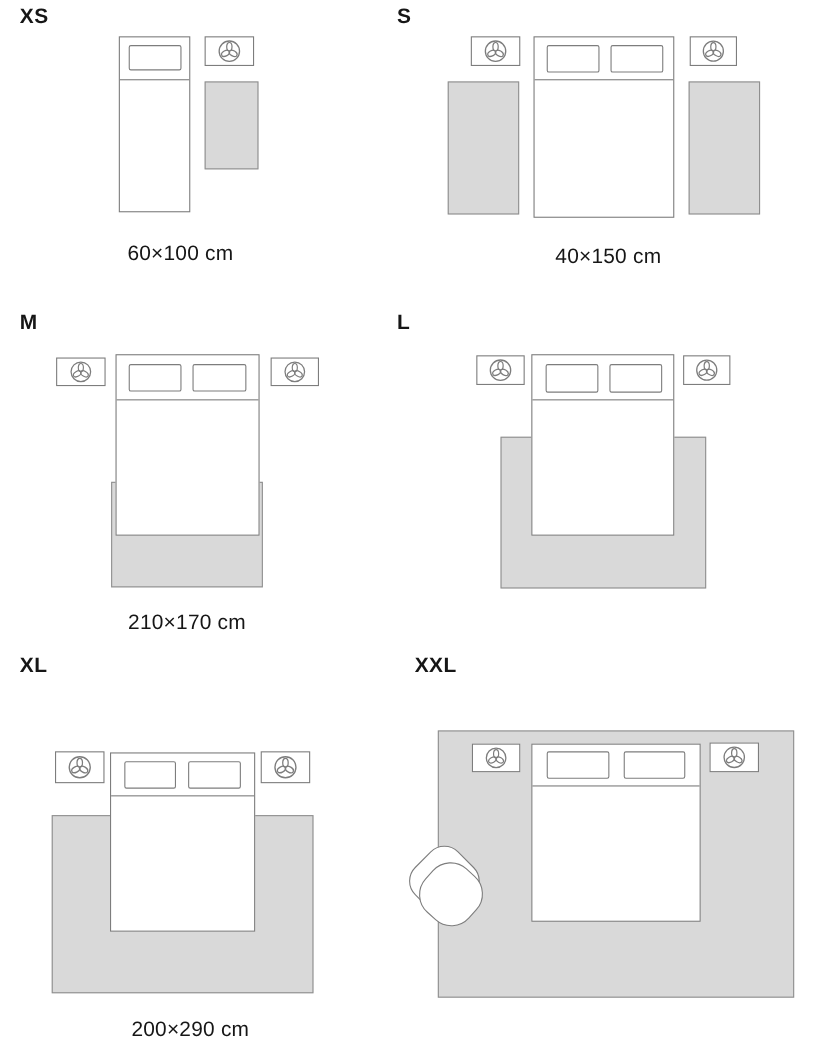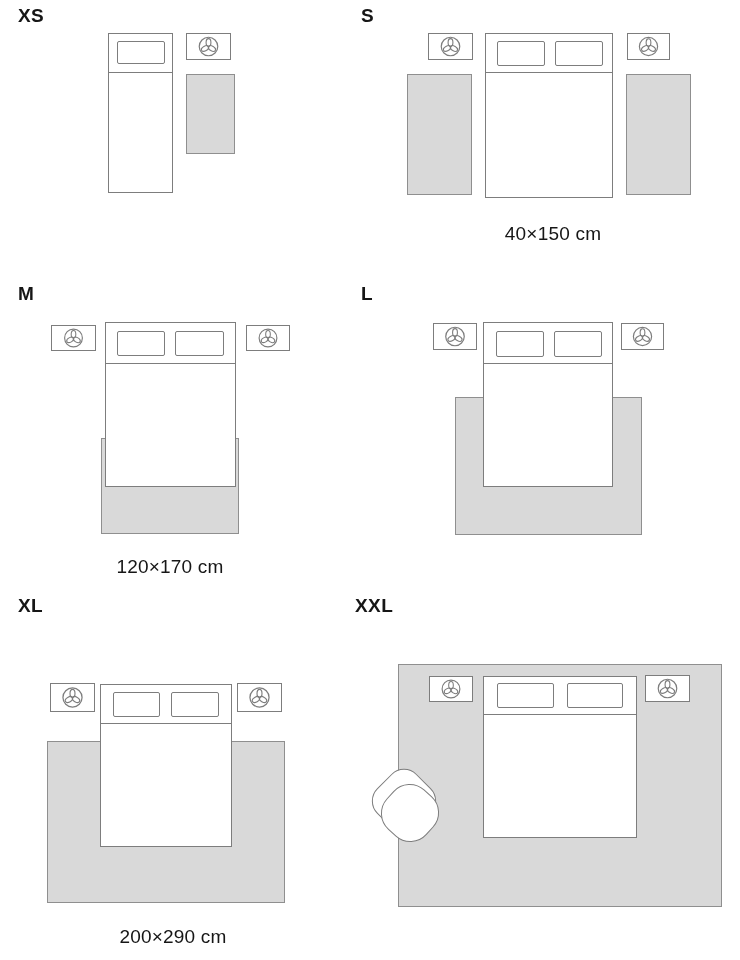--- a/index.html
+++ b/index.html
@@ -71,20 +71,21 @@
     </div>
     <div class="nightstand" style="left:186px;top:33px;width:45px;height:27px">
       <svg class="plant" viewBox="0 0 45 27">
         <circle cx="22.5" cy="13.5" r="10" fill="none" stroke="currentColor" stroke-width="1.3"></circle>
         <ellipse cx="22.5" cy="9.2" rx="2.6" ry="4.2" fill="none" stroke="currentColor" stroke-width="1.2"></ellipse>
         <ellipse cx="22.5" cy="9.2" rx="2.6" ry="4.2" fill="none" stroke="currentColor" stroke-width="1.2" transform="rotate(120 22.5 13.5)"></ellipse>
         <ellipse cx="22.5" cy="9.2" rx="2.6" ry="4.2" fill="none" stroke="currentColor" stroke-width="1.2" transform="rotate(240 22.5 13.5)"></ellipse>
       </svg>
     </div>
     <div class="rug" style="left:186px;top:74px;width:49px;height:80px"></div>
+    <div class="dim-label" style="left:84px;top:219px">60×100 cm</div>
   </section>
 
   <section class="panel">
     <h3 class="size-label" style="left:361px;top:5px">S</h3>
     <div class="nightstand" style="left:428px;top:33px;width:45px;height:27px">
       <svg class="plant" viewBox="0 0 45 27">
         <circle cx="22.5" cy="13.5" r="10" fill="none" stroke="currentColor" stroke-width="1.3"></circle>
         <ellipse cx="22.5" cy="9.2" rx="2.6" ry="4.2" fill="none" stroke="currentColor" stroke-width="1.2"></ellipse>
         <ellipse cx="22.5" cy="9.2" rx="2.6" ry="4.2" fill="none" stroke="currentColor" stroke-width="1.2" transform="rotate(120 22.5 13.5)"></ellipse>
         <ellipse cx="22.5" cy="9.2" rx="2.6" ry="4.2" fill="none" stroke="currentColor" stroke-width="1.2" transform="rotate(240 22.5 13.5)"></ellipse>
@@ -127,21 +128,21 @@
     </div>
     <div class="nightstand" style="left:246px;top:325px;width:44px;height:26px">
       <svg class="plant" viewBox="0 0 45 27">
         <circle cx="22.5" cy="13.5" r="10" fill="none" stroke="currentColor" stroke-width="1.3"></circle>
         <ellipse cx="22.5" cy="9.2" rx="2.6" ry="4.2" fill="none" stroke="currentColor" stroke-width="1.2"></ellipse>
         <ellipse cx="22.5" cy="9.2" rx="2.6" ry="4.2" fill="none" stroke="currentColor" stroke-width="1.2" transform="rotate(120 22.5 13.5)"></ellipse>
         <ellipse cx="22.5" cy="9.2" rx="2.6" ry="4.2" fill="none" stroke="currentColor" stroke-width="1.2" transform="rotate(240 22.5 13.5)"></ellipse>
       </svg>
     </div>
     <div class="rug" style="left:101px;top:438px;width:138px;height:96px"></div>
-    <div class="dim-label" style="left:90px;top:555px">120×170 cm</div>
+    <div class="dim-label" style="left:90px;top:555px">210×170 cm</div>
   </section>
 
   <section class="panel">
     <h3 class="size-label" style="left:361px;top:283px">L</h3>
     <div class="nightstand" style="left:433px;top:323px;width:44px;height:27px">
       <svg class="plant" viewBox="0 0 45 27">
         <circle cx="22.5" cy="13.5" r="10" fill="none" stroke="currentColor" stroke-width="1.3"></circle>
         <ellipse cx="22.5" cy="9.2" rx="2.6" ry="4.2" fill="none" stroke="currentColor" stroke-width="1.2"></ellipse>
         <ellipse cx="22.5" cy="9.2" rx="2.6" ry="4.2" fill="none" stroke="currentColor" stroke-width="1.2" transform="rotate(120 22.5 13.5)"></ellipse>
         <ellipse cx="22.5" cy="9.2" rx="2.6" ry="4.2" fill="none" stroke="currentColor" stroke-width="1.2" transform="rotate(240 22.5 13.5)"></ellipse>
@@ -186,21 +187,21 @@
         <ellipse cx="22.5" cy="9.2" rx="2.6" ry="4.2" fill="none" stroke="currentColor" stroke-width="1.2"></ellipse>
         <ellipse cx="22.5" cy="9.2" rx="2.6" ry="4.2" fill="none" stroke="currentColor" stroke-width="1.2" transform="rotate(120 22.5 13.5)"></ellipse>
         <ellipse cx="22.5" cy="9.2" rx="2.6" ry="4.2" fill="none" stroke="currentColor" stroke-width="1.2" transform="rotate(240 22.5 13.5)"></ellipse>
       </svg>
     </div>
     <div class="rug" style="left:47px;top:741px;width:238px;height:162px"></div>
     <div class="dim-label" style="left:93px;top:925px">200×290 cm</div>
   </section>
 
   <section class="panel">
-    <h3 class="size-label" style="left:355px;top:595px">XXL</h3>
+    <h3 class="size-label" style="left:377px;top:595px">XXL</h3>
     <div class="rug" style="left:398px;top:664px;width:324px;height:243px"></div>
     <div class="nightstand" style="left:429px;top:676px;width:44px;height:26px">
       <svg class="plant" viewBox="0 0 45 27">
         <circle cx="22.5" cy="13.5" r="10" fill="none" stroke="currentColor" stroke-width="1.3"></circle>
         <ellipse cx="22.5" cy="9.2" rx="2.6" ry="4.2" fill="none" stroke="currentColor" stroke-width="1.2"></ellipse>
         <ellipse cx="22.5" cy="9.2" rx="2.6" ry="4.2" fill="none" stroke="currentColor" stroke-width="1.2" transform="rotate(120 22.5 13.5)"></ellipse>
         <ellipse cx="22.5" cy="9.2" rx="2.6" ry="4.2" fill="none" stroke="currentColor" stroke-width="1.2" transform="rotate(240 22.5 13.5)"></ellipse>
       </svg>
     </div>
     <div class="bed" style="left:483px;top:676px;width:154px;height:162px">

